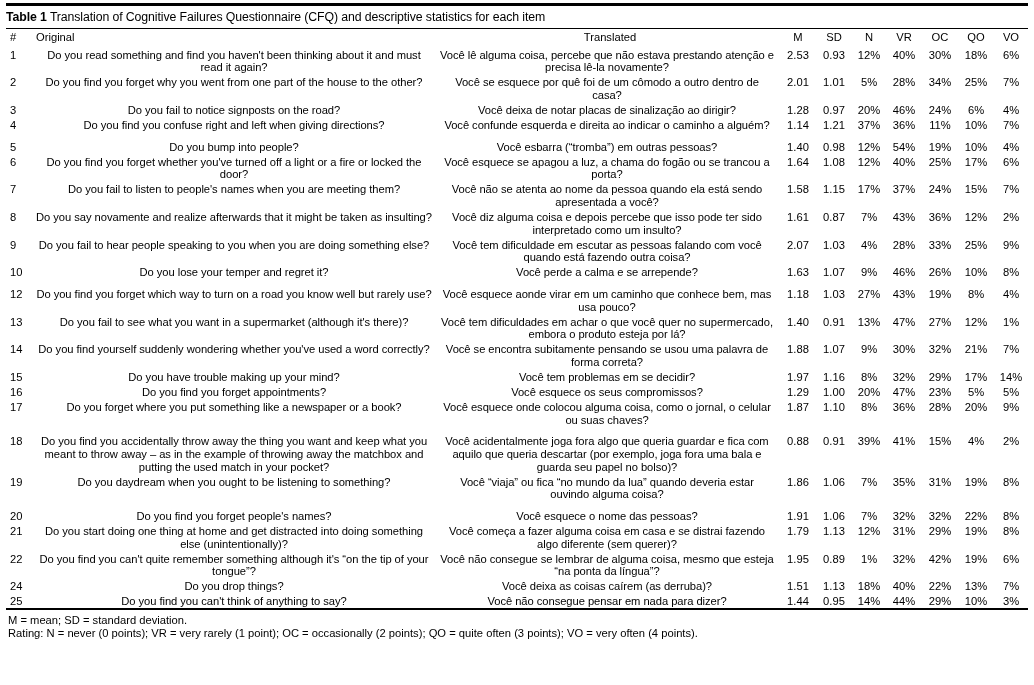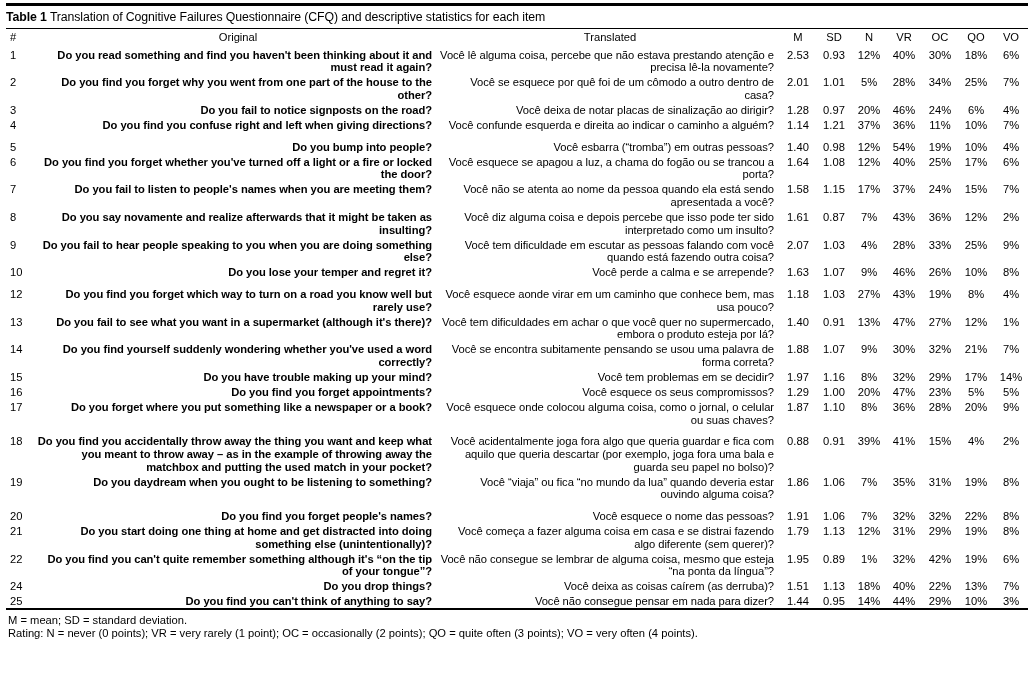--- a/index.html
+++ b/index.html
@@ -46,43 +46,42 @@
   col.c-tran{width:340px;}
   col.c-m{width:36px;}
   col.c-sd{width:36px;}
   col.c-n{width:34px;}
   col.c-vr{width:36px;}
   col.c-oc{width:36px;}
   col.c-qo{width:36px;}
   col.c-vo{width:34px;}
 
   th.h-num{text-align:left;padding-left:4px;}
-  th.h-orig{text-align:center;}
+  th.h-orig{text-align:left;}
   th.h-tran{}
   th.h-stat{text-align:center;}
 
   tbody td{
     vertical-align:top;
     padding:0;
     line-height:12.6px;
   }
   td.num{
     text-align:left;
     padding-left:4px;
     padding-top:2.5px;
   }
   td.orig{
-    text-align:right;
+    text-align:center;
     padding-right:8px;
     padding-top:2.5px;
     letter-spacing:-0.05px;
-    font-weight:bold;
   }
   td.tran{
-    text-align:right;
+    text-align:center;
     padding-right:6px;
     padding-top:2.5px;
     letter-spacing:-0.05px;
   }
   td.stat{
     text-align:center;
     padding-top:2.5px;
     white-space:nowrap;
   }
   tbody tr.gap td{padding-top:9px;}

